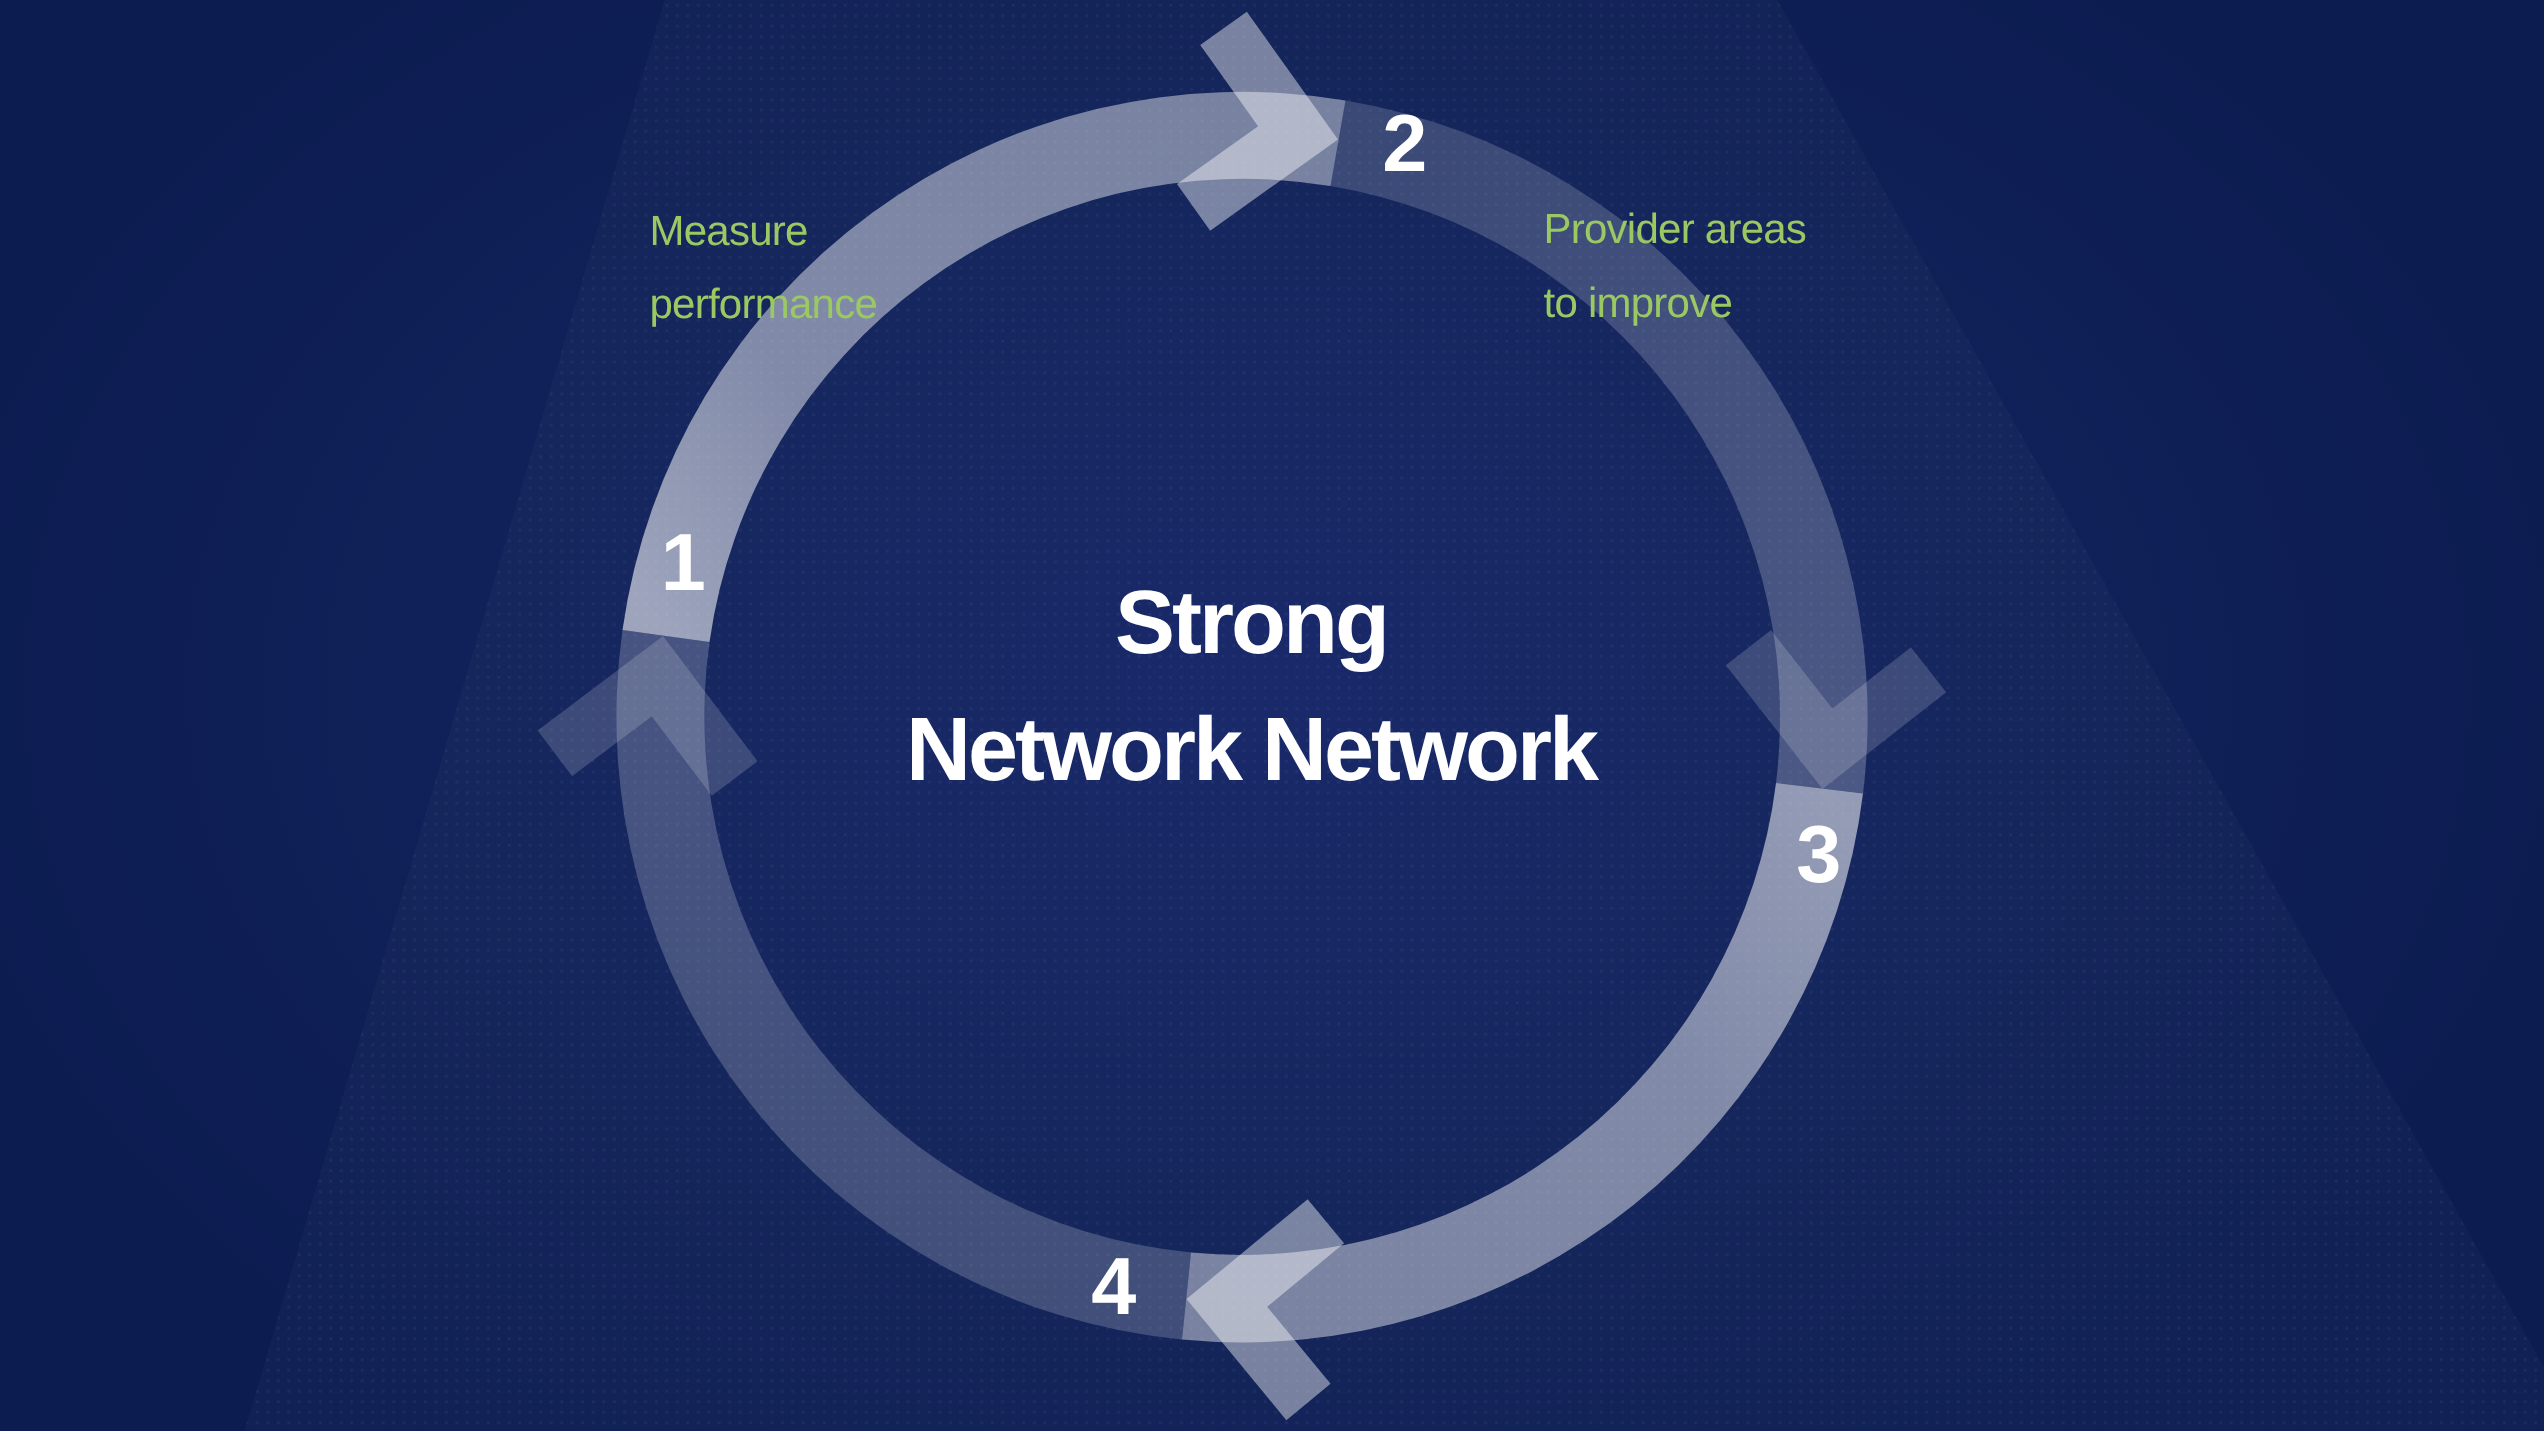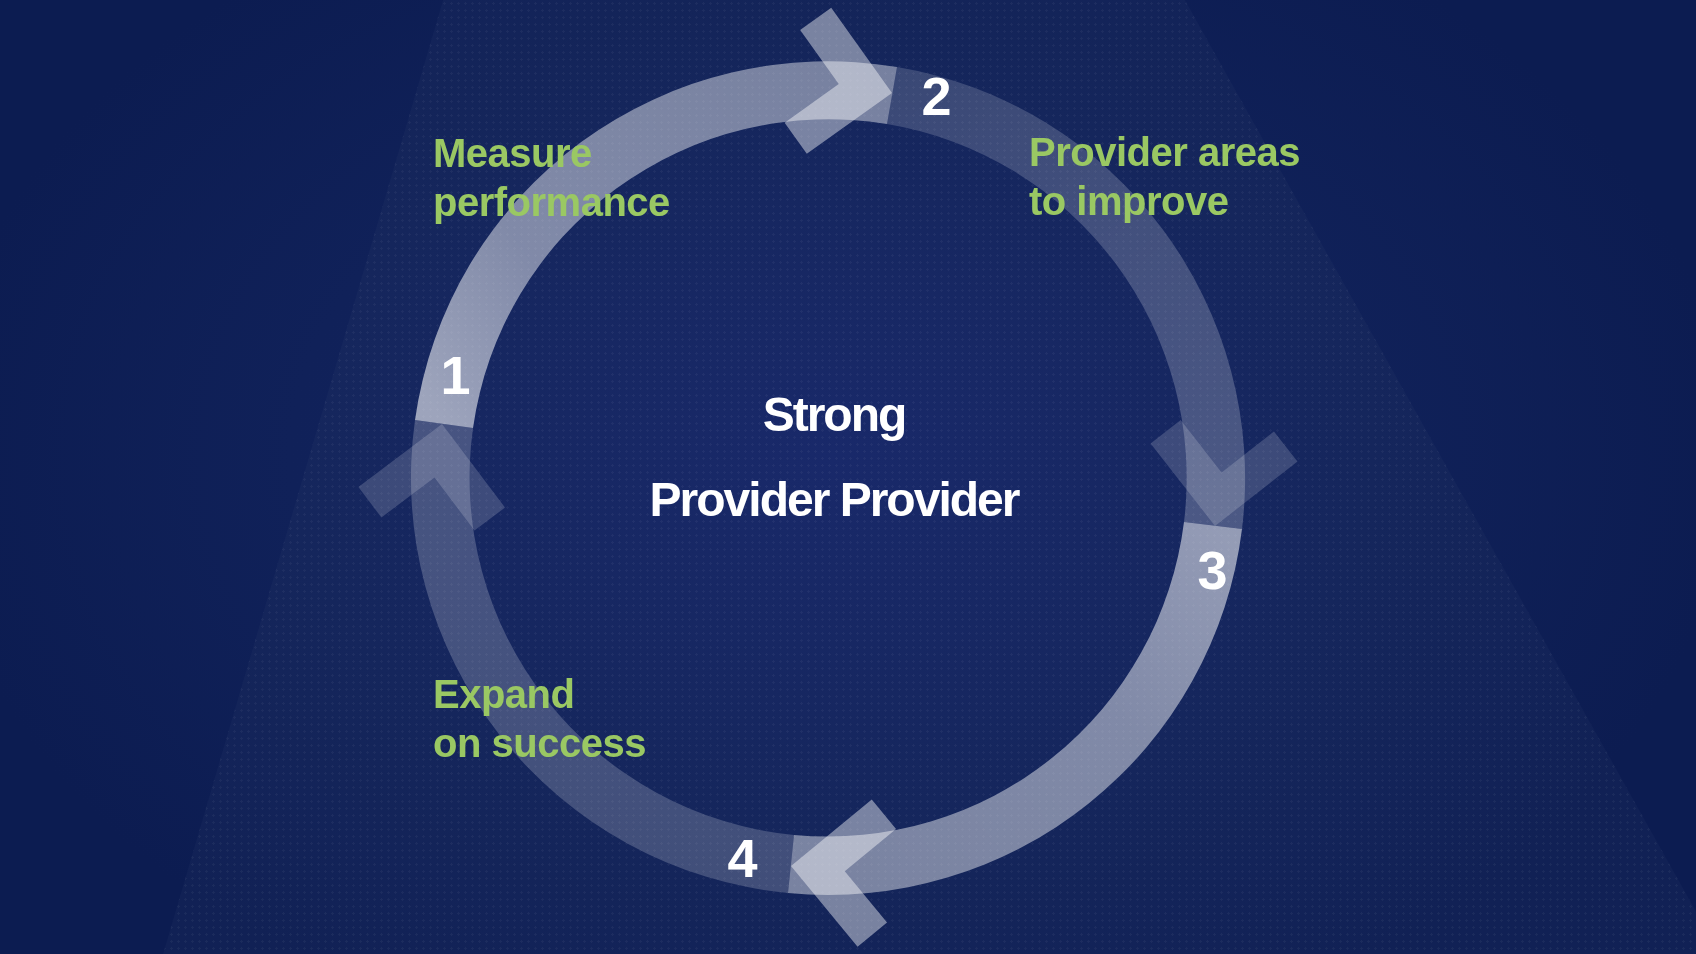--- a/index.html
+++ b/index.html
@@ -38,38 +38,38 @@
     line-height: 1;
     letter-spacing: -1px;
   }
   #num1 { left: 455px;  top: 375px; }
   #num2 { left: 936px;  top: 96px;  }
   #num3 { left: 1212px; top: 570px; }
   #num4 { left: 742px;  top: 858px; }
   .step-label {
     position: absolute;
     color: #9ac863;
-    font-size: 40px;
-    font-weight: 700;
+    font-size: 28px;
+    font-weight: 400;
     line-height: 49px;
     letter-spacing: -0.5px;
     white-space: pre-line;
   }
   #label1 { left: 433px;  top: 129px; }
   #label2 { left: 1029px; top: 128px; }
   #label3 { left: 1029px; top: 670px; }
   #label4 { left: 433px;  top: 670px; }
   #center-title {
     position: absolute;
     left: 834px;
     top: 372px;
     transform: translateX(-50%);
     text-align: center;
     color: #ffffff;
-    font-size: 48px;
+    font-size: 60px;
     font-weight: 700;
     line-height: 85px;
     letter-spacing: -2px;
     white-space: nowrap;
   }
 </style>
 </head>
 <body>
 
 <div id="stage">
@@ -112,21 +112,19 @@
 
   <div class="num" id="num1">1</div>
   <div class="num" id="num2">2</div>
   <div class="num" id="num3">3</div>
   <div class="num" id="num4">4</div>
 
   <div class="step-label" id="label1">Measure
 performance</div>
   <div class="step-label" id="label2">Provider areas
 to improve</div>
-  <div class="step-label" id="label4">Expand
-on success</div>
 
   <div id="center-title">
     <div>Strong</div>
-    <div>Provider Provider</div>
+    <div>Network Network</div>
   </div>
 
 </div>
 
 </body></html>

